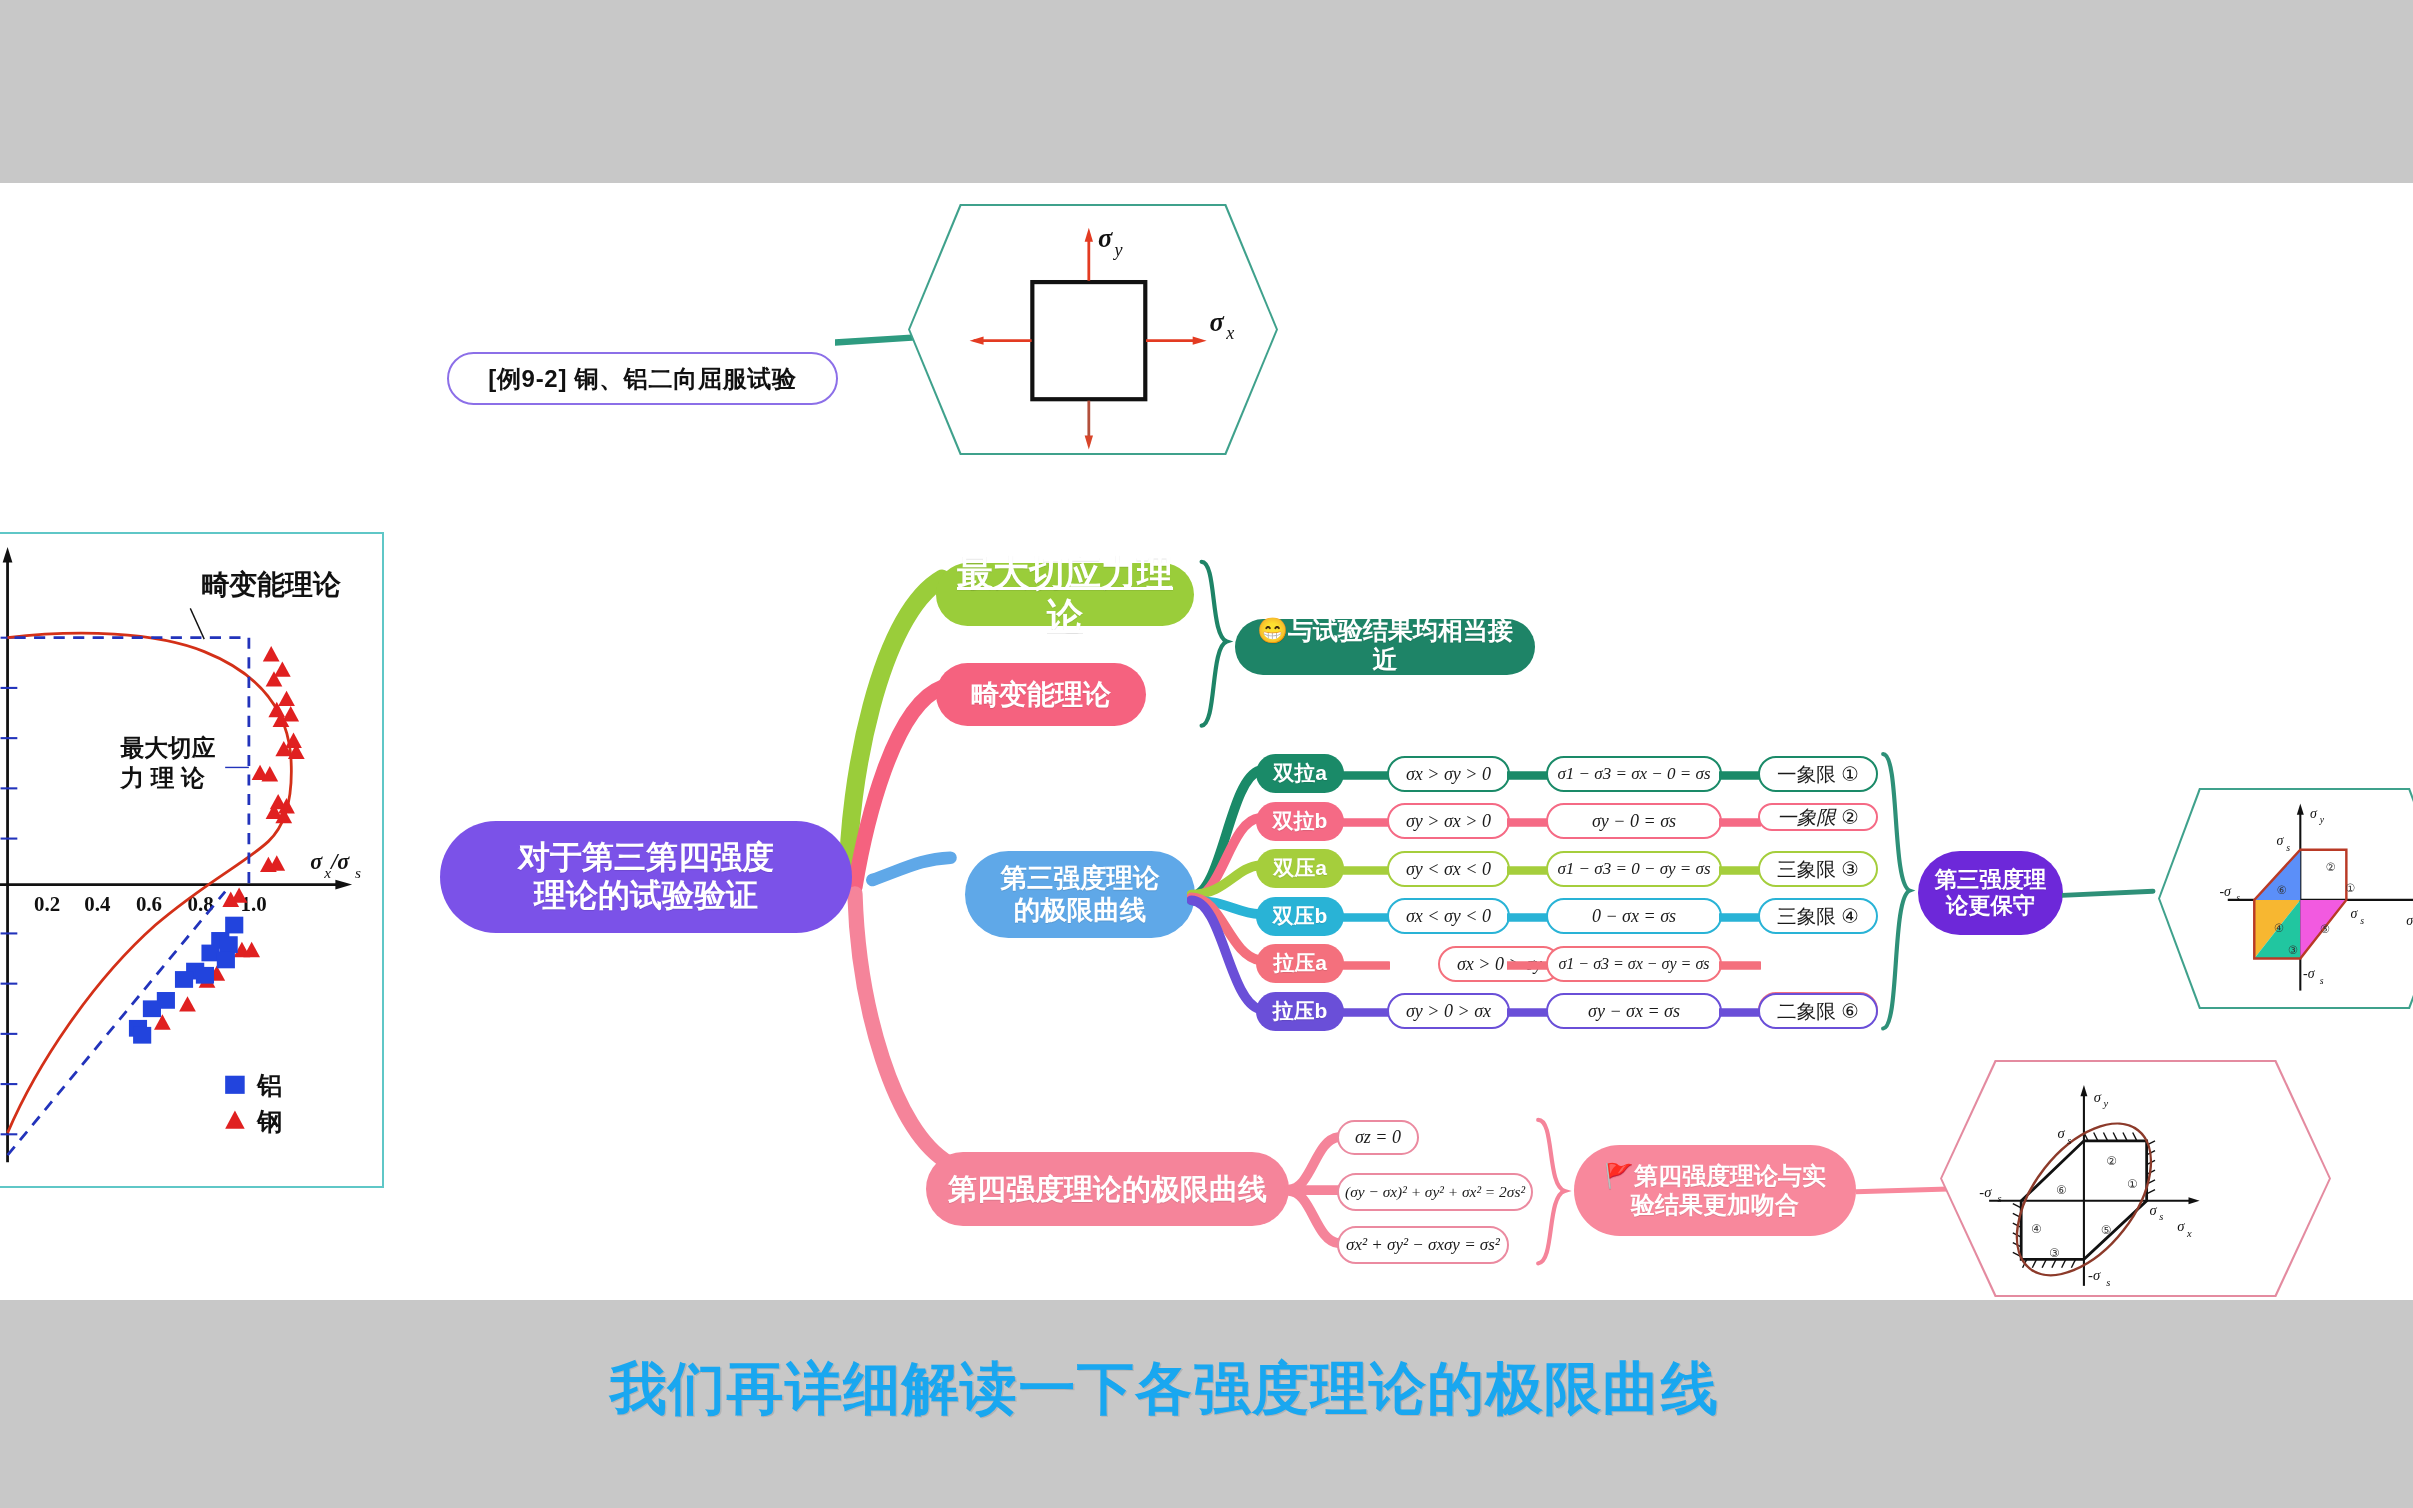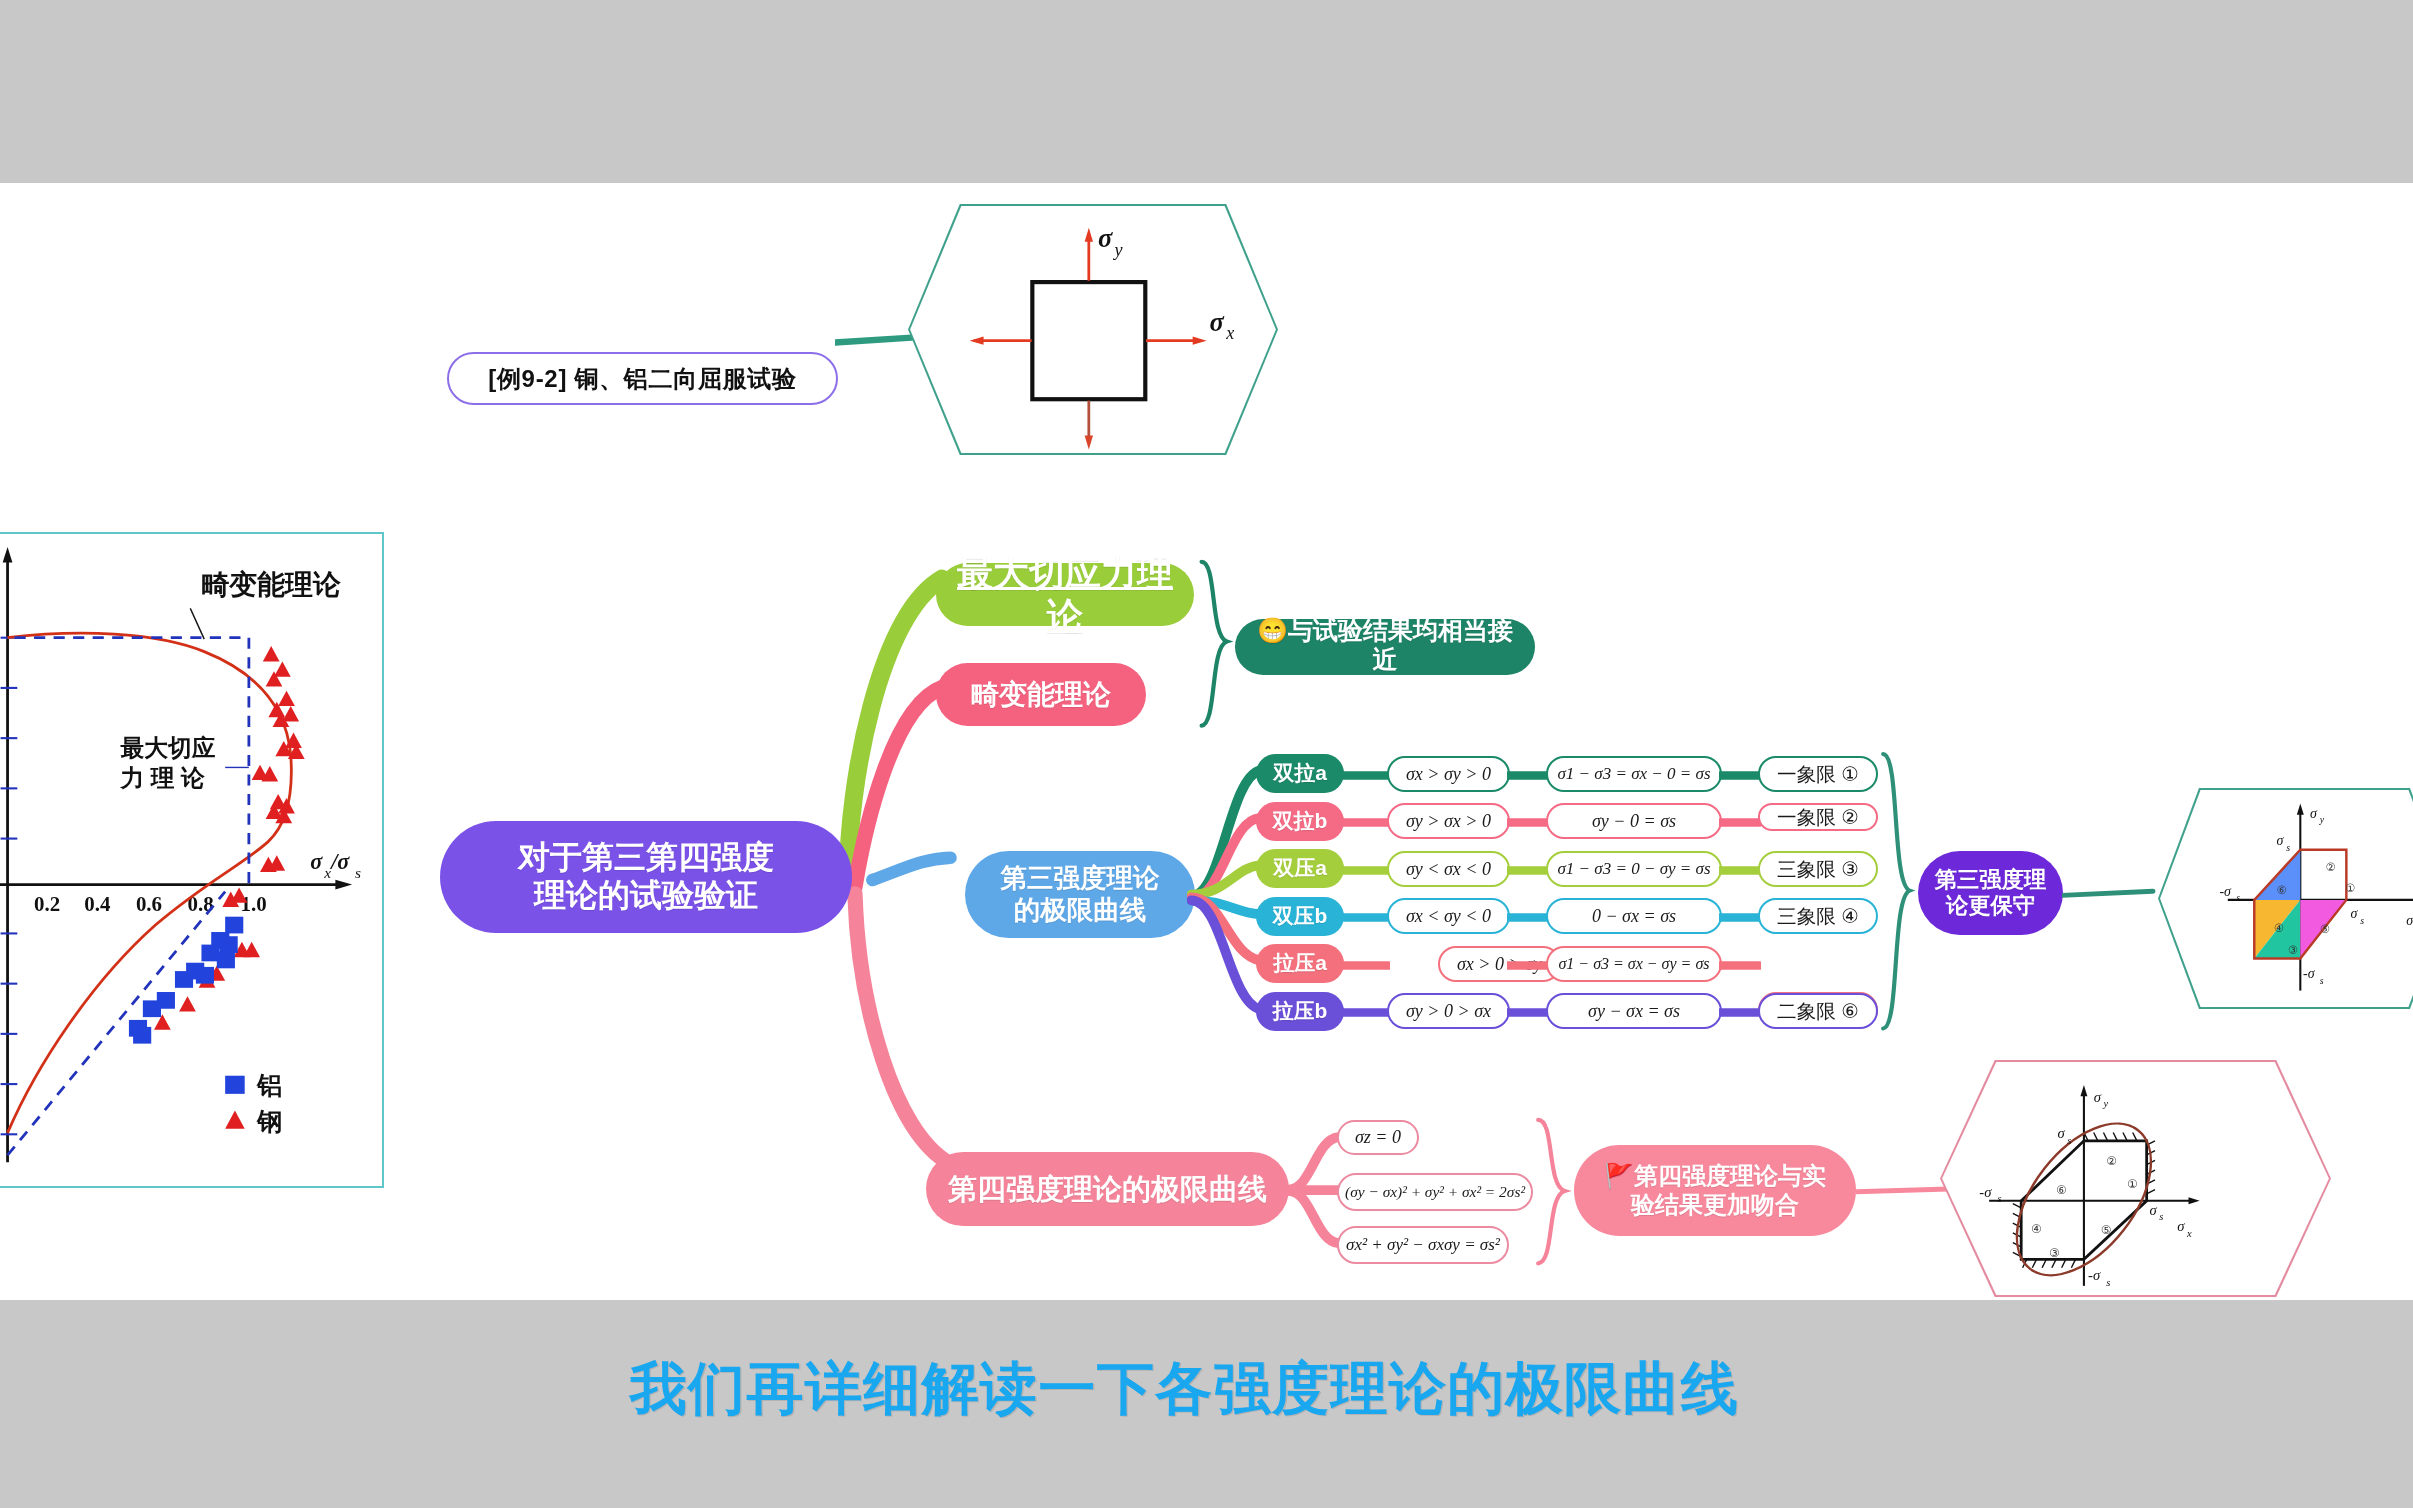--- a/index.html
+++ b/index.html
@@ -7,21 +7,20 @@
   #root { position:relative; width:2413px; height:1508px; }
 
   .band-top   { position:absolute; left:0; top:0; width:2413px; height:183px; background:#c8c8c8; }
   .band-bottom{ position:absolute; left:0; top:1300px; width:2413px; height:208px; background:#c8c8c8; }
   .canvas     { position:absolute; left:0; top:183px; width:2413px; height:1117px; background:#ffffff; }
 
   .subtitle {
     position:absolute; left:0; top:1351px; width:2329px; text-align:center;
     font-size:57px; font-weight:bold; color:#19A7F0; letter-spacing:1.4px;
     text-shadow: 1.4px 1.4px 0 rgba(0,0,0,0.10);
-    margin-left: 20px;
   }
 
   
   .pill {
     position:absolute; display:flex; align-items:center; justify-content:center;
     text-align:center; color:#fff; font-weight:bold; line-height:1.18;
     border-radius:698px; padding:4.2px 12.6px;
     text-shadow:0 0.7px 0.7px rgba(0,0,0,.10);
   }
   .pill-outline {
@@ -270,21 +269,21 @@
   </div>
   <svg style="position:absolute;left:1507px;top:814px;" width="42" height="17" viewBox="0 0 60 24">
       <path d="M0,12 L58,12" stroke="#F56A85" stroke-width="12" stroke-linecap="round"></path>
     </svg>
   <div class="pill-outline" style="left:1546px; top:803px; width:176px; height:36px; border-color:#F56A85; font-size:18px;">
     <span class="mono-sigma">σy − 0 = σs</span>
   </div>
   <svg style="position:absolute;left:1719px;top:814px;" width="42" height="17" viewBox="0 0 60 24">
       <path d="M0,12 L58,12" stroke="#F56A85" stroke-width="12" stroke-linecap="round"></path>
     </svg>
-  <div class="pill-outline" style="left:1758px; top:803px; width:120px; height:28px; border-color:#F56A85; font-size:19.6px;">
+  <div class="pill-outline" style="left:1758px; top:803px; width:120px; height:28px; border-color:#F56A85; font-size:19.6px;font-style:italic;">
     <span>一象限 ②</span>
   </div>
 
   <div class="pill" style="left:1256px; top:849px; width:88px; height:39px; background:#A5CE3C; font-size:21px;">
     <span>双压a</span>
   </div>
   <svg style="position:absolute;left:1341px;top:862px;" width="49" height="17" viewBox="0 0 70 24">
       <path d="M0,12 L68,12" stroke="#A5CE3C" stroke-width="12" stroke-linecap="round"></path>
     </svg>
   <div class="pill-outline" style="left:1387px; top:851px; width:123px; height:36px; border-color:#A5CE3C; font-size:18px;">

